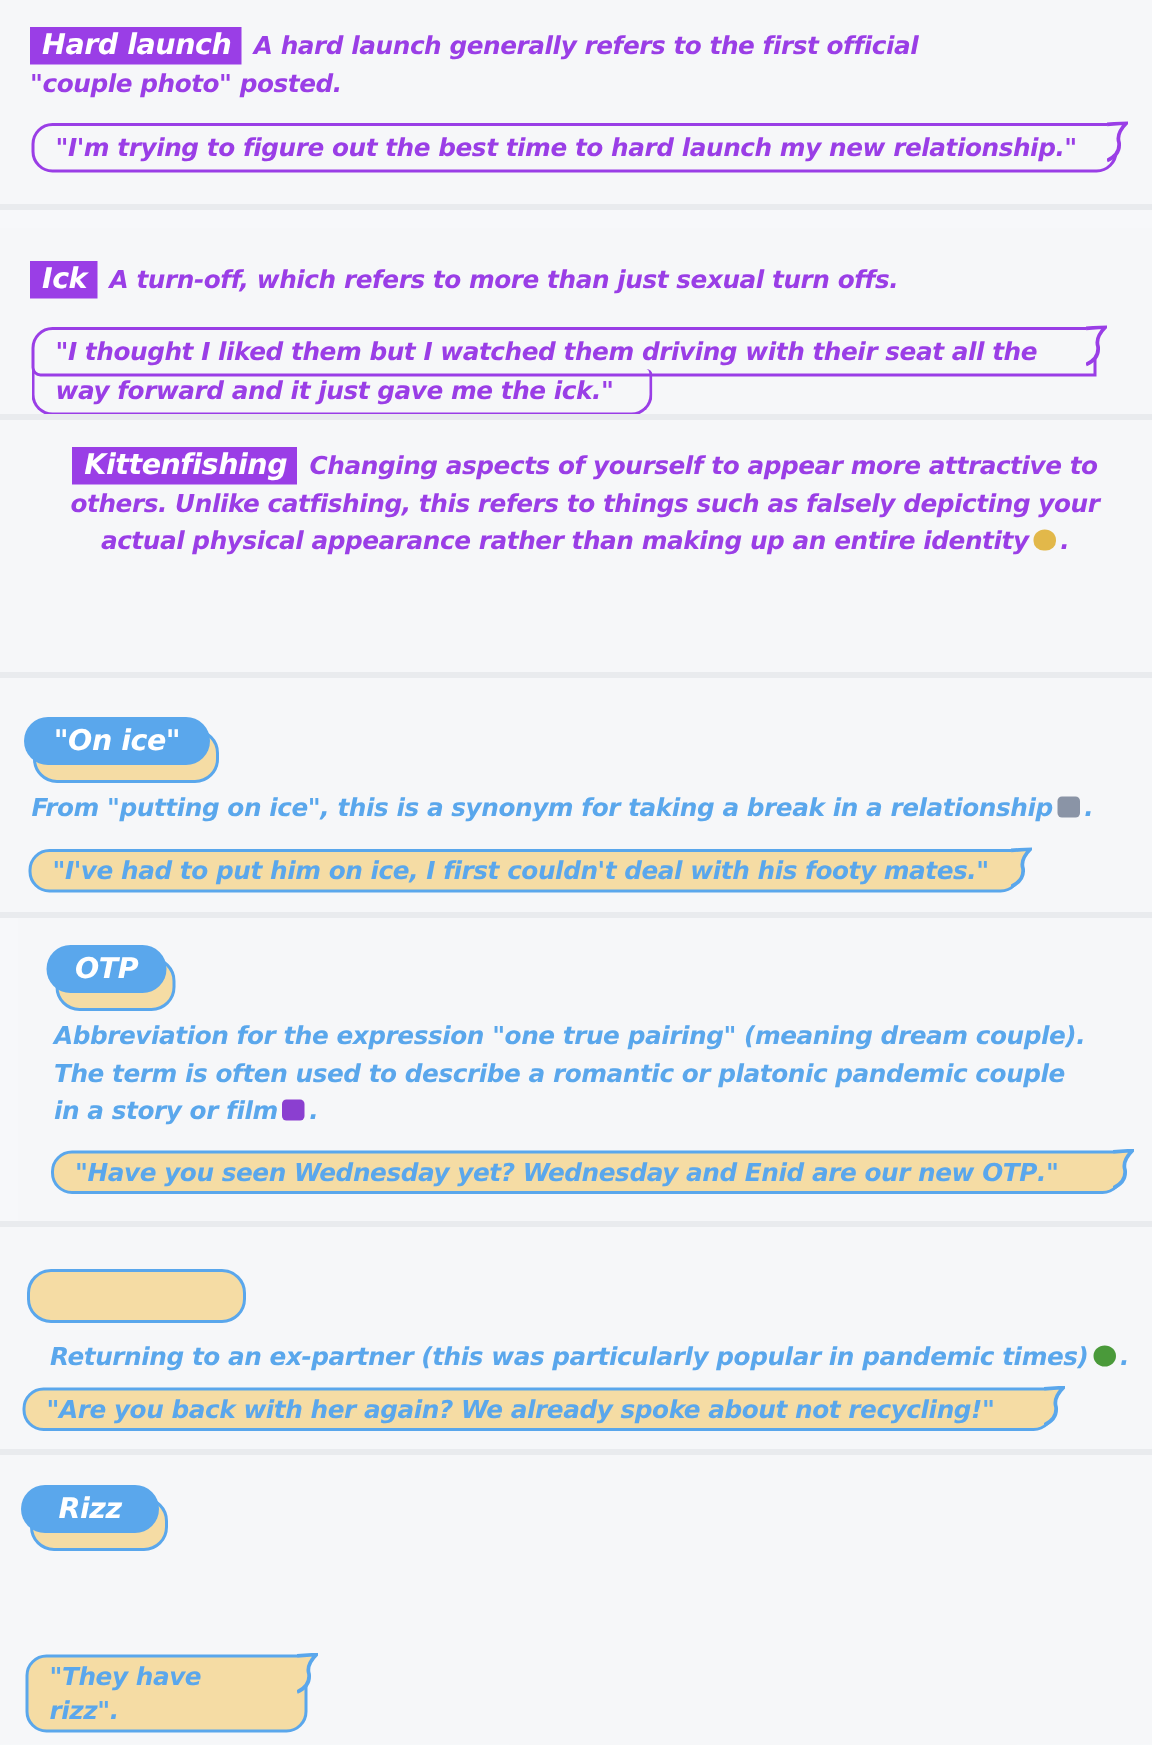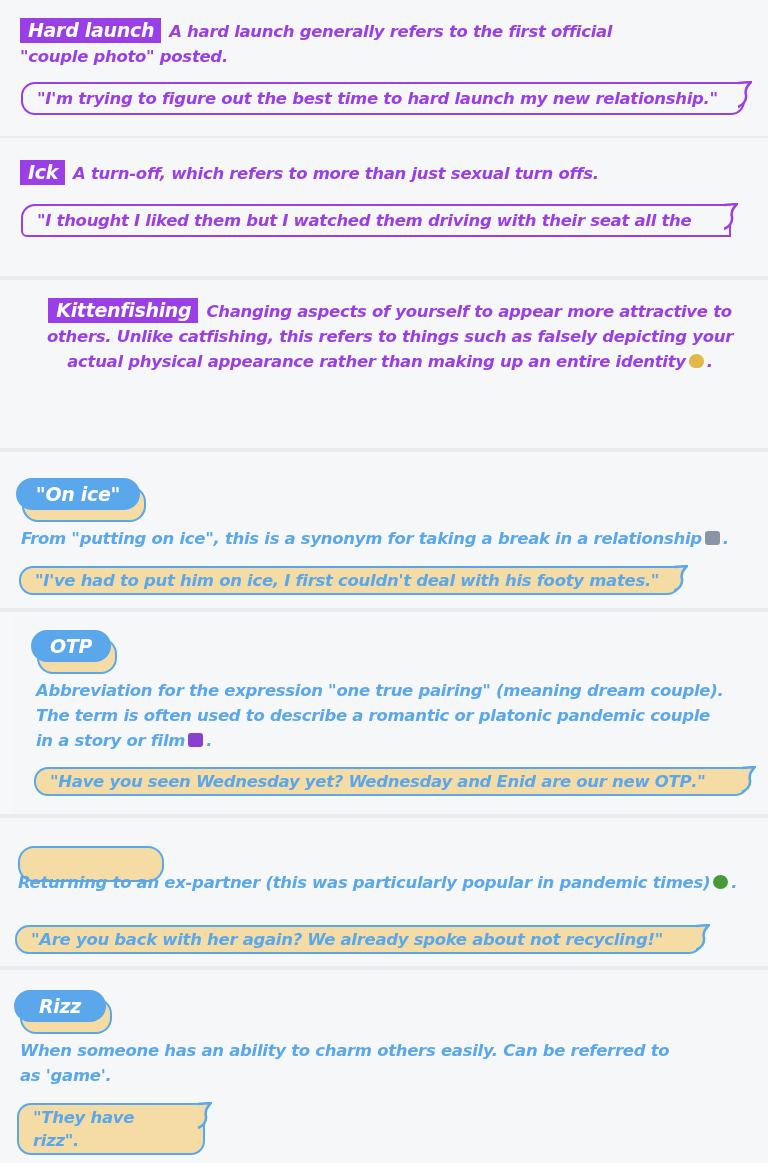--- a/index.html
+++ b/index.html
@@ -51,29 +51,32 @@
   </div>
   <div class="p-quote" style="left:21px;top:82px;width:724px;">
     <span>"I'm trying to figure out the best time to </span><b>hard launch</b><span> my new relationship."</span>
     <svg class="tail" viewBox="0 0 14 28">
         <path d="M0 2 L13 1 Q6 8 8 14 Q9 22 0 26" fill="#f6f7f9" stroke="#9a3ee6" stroke-width="2.5"></path>
       </svg>
   </div>
 </div>
 <div class="divider" style="top:136px;"></div>
 
-<div class="section" style="top:138px;height:136px;">
+<div class="section" style="top:152px;height:136px;">
   <div style="position:absolute;left:20px;top:22px;width:720px;">
     <span class="p-term">Ick</span><span class="p-def">A turn-off, which refers to more than just sexual turn offs.</span>
   </div>
   <div class="p-quote" style="left:21px;top:66px;width:710px;border-bottom-left-radius:6px;border-bottom-right-radius:0;">
     <span>"I thought I liked them but I watched them driving with their seat all the</span>
     <svg class="tail" viewBox="0 0 14 28">
         <path d="M0 2 L13 1 Q6 8 8 14 Q9 22 0 26" fill="#f6f7f9" stroke="#9a3ee6" stroke-width="2.5"></path>
       </svg>
+  </div>
+  <div class="p-quote" style="left:21px;top:94px;width:414px;border-top:none;border-top-left-radius:0;">
+    <span>way forward and it just gave me the </span><b>ick.</b><span>"</span>
   </div>
 </div>
 <div class="divider" style="top:276px;"></div>
 
 <div class="section" style="top:280px;height:168px;">
   <div style="position:absolute;left:20px;top:18px;width:740px;text-align:center;">
     <span class="p-term">Kittenfishing</span><span class="p-def"><span>Changing aspects of yourself to appear more attractive to</span><br><span>others. Unlike catfishing, this refers to things such as falsely depicting your</span><br><span>actual physical appearance rather than making up an entire identity</span><span class="emoji" style="background:#e2b84a;border-radius:50% 50% 45% 45%;"></span><span>.</span></span>
   </div>
 </div>
 <div class="divider" style="top:448px;"></div>
@@ -109,39 +112,36 @@
         <path d="M0 2 L13 1 Q6 8 8 14 Q9 22 0 26" fill="#f5dca4" stroke="#5aa7ec" stroke-width="2.5"></path>
       </svg>
   </div>
 </div>
 <div class="divider" style="top:814px;"></div>
 
 <div class="section" style="top:818px;height:148px;">
   <div class="b-pill" style="left:12px;top:20px;width:146px;">
     <div class="back"></div>
   </div>
-  <div class="b-def" style="position:absolute;left:18px;top:52px;width:750px;">
+  <div class="b-def" style="position:absolute;left:18px;top:74px;width:750px;text-align:center;">
     <span>Returning to an ex-partner (this was particularly popular in pandemic times)</span><span class="emoji" style="background:#4a9a3a;border-radius:50%;"></span><span>.</span>
   </div>
   <div class="b-quote" style="left:15px;top:107px;width:688px;">
     <span>"Are you back with her again? We already spoke about not </span><b>recycling!</b><span>"</span>
     <svg class="tail" viewBox="0 0 14 28">
         <path d="M0 2 L13 1 Q6 8 8 14 Q9 22 0 26" fill="#f5dca4" stroke="#5aa7ec" stroke-width="2.5"></path>
       </svg>
   </div>
 </div>
 <div class="divider" style="top:966px;"></div>
 
 <div class="section" style="top:970px;height:193px;padding-left:46px;">
   <div class="b-pill" style="left:14px;top:20px;width:92px;">
     <div class="back"></div>
     <div class="front">Rizz</div>
   </div>
-  <div class="b-def" style="position:absolute;left:20px;top:68px;width:740px;">
-    <span>When someone has an ability to charm others easily. Can be referred to</span><br><span>as 'game'.</span>
-  </div>
   <div class="b-quote" style="left:17px;top:133px;width:188px;">
     <span>"They have </span><b>rizz</b><span>".</span>
     <svg class="tail" viewBox="0 0 14 28">
         <path d="M0 2 L13 1 Q6 8 8 14 Q9 22 0 26" fill="#f5dca4" stroke="#5aa7ec" stroke-width="2.5"></path>
       </svg>
   </div>
 </div>
 
 </body></html>

